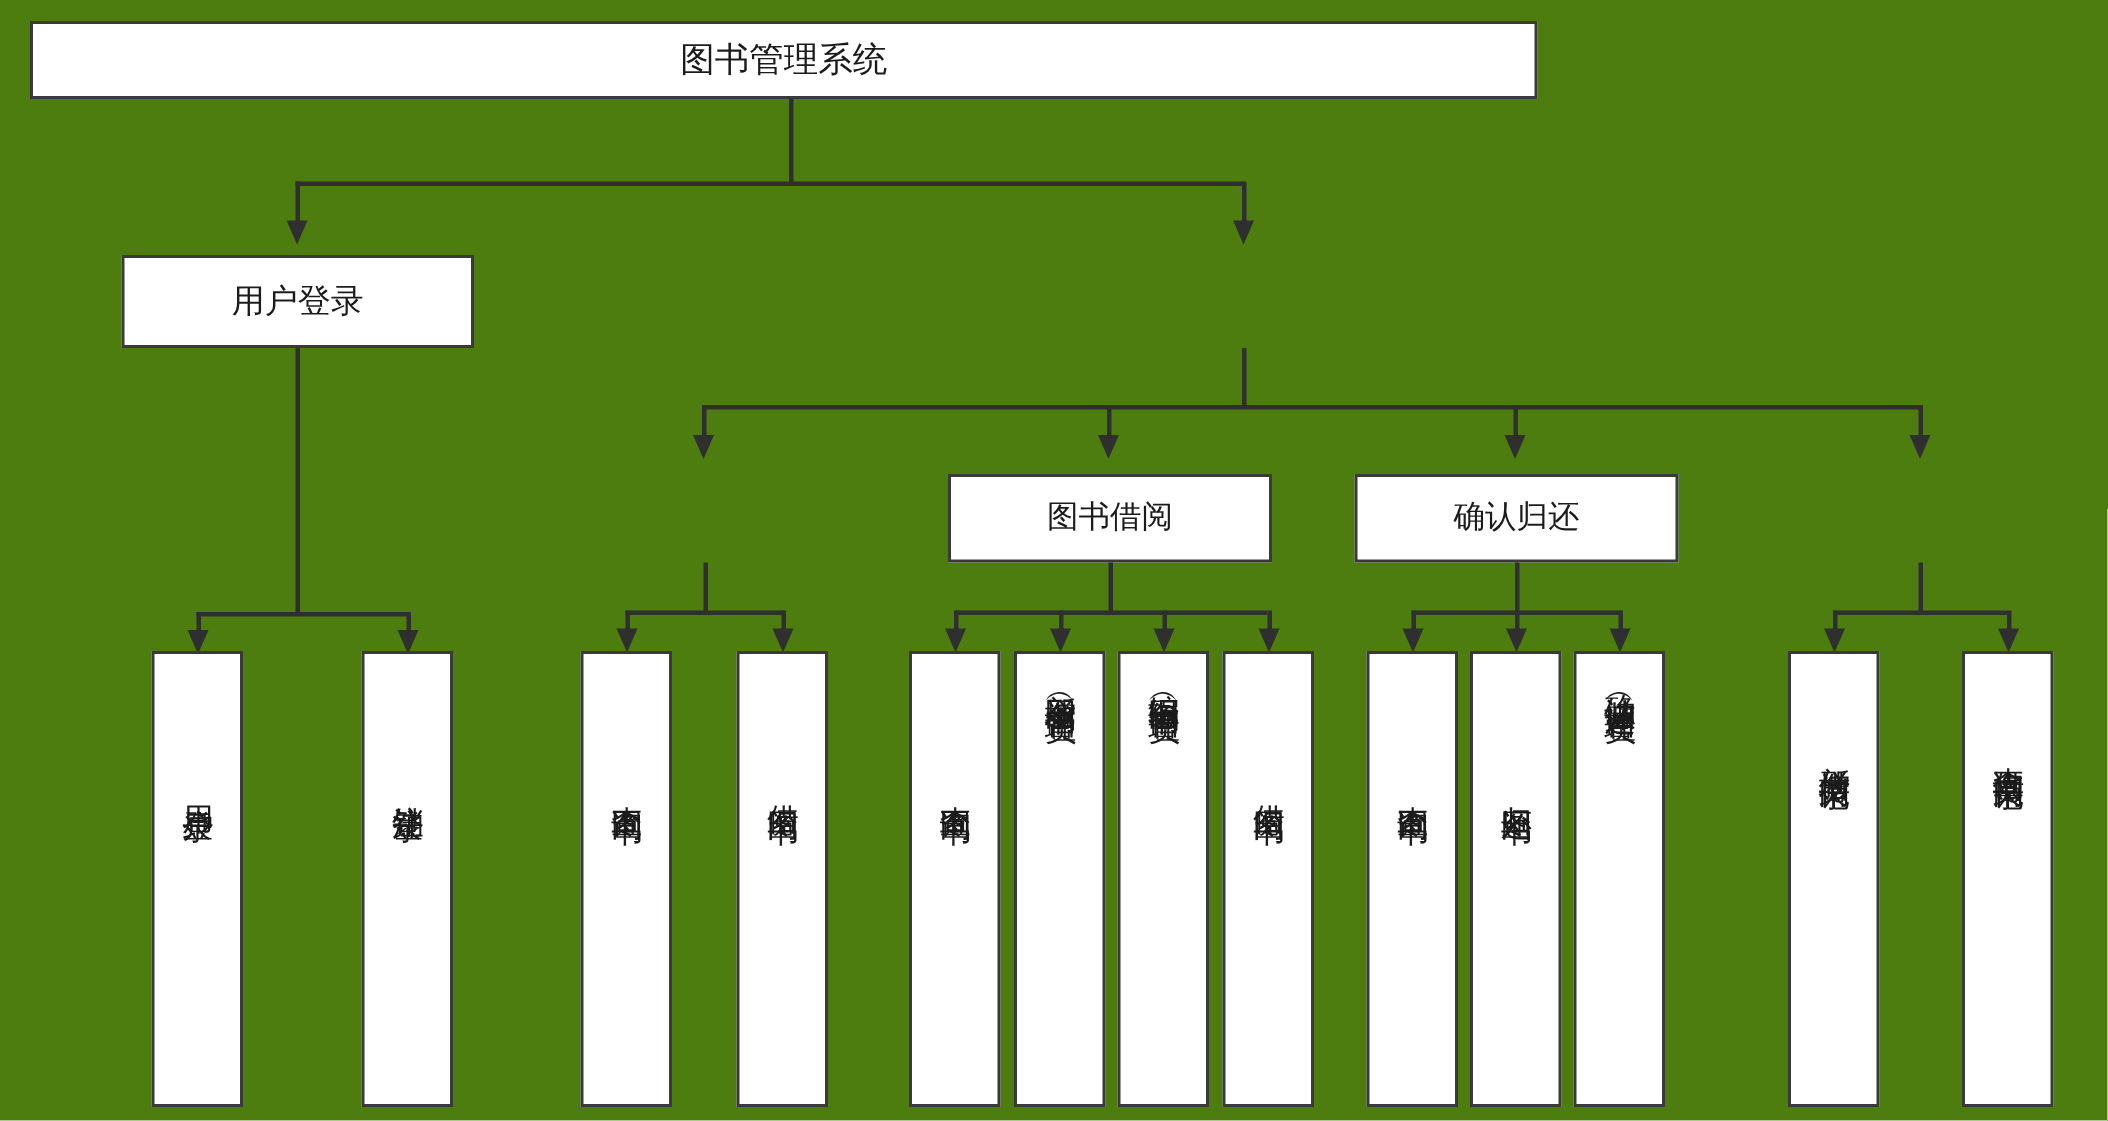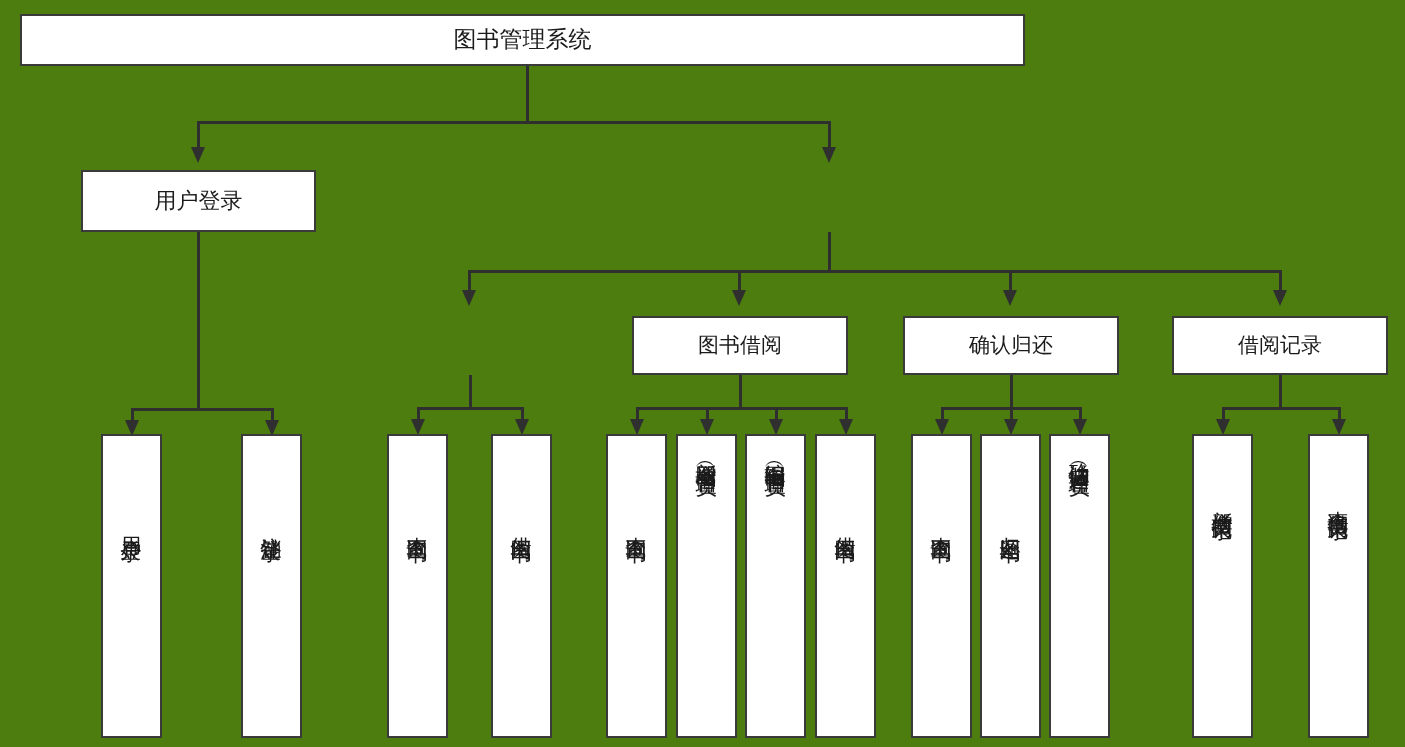--- a/index.html
+++ b/index.html
@@ -129,23 +129,20 @@
   <div class="arrow" style="left:1003px; top:290px;"></div>
   <div class="vline" style="left:1279px; top:270px; height:22px;"></div>
   <div class="arrow" style="left:1273px; top:290px;"></div>
 
   <div class="node level3" style="left:632px; top:316px; width:216px; height:59px;">
     <span>图书借阅</span>
   </div>
   <div class="node level3" style="left:903px; top:316px; width:216px; height:59px;">
     <span>确认归还</span>
   </div>
-  <div class="node level3" style="left:1172px; top:316px; width:216px; height:59px;">
-    <span>借阅记录</span>
-  </div>
 
   <div class="vline" style="left:469px; top:375px; height:34px;"></div>
   <div class="hline" style="left:417px; top:407px; width:106px;"></div>
   <div class="vline" style="left:417px; top:407px; height:14px;"></div>
   <div class="arrow" style="left:411px; top:419px;"></div>
   <div class="vline" style="left:521px; top:407px; height:14px;"></div>
   <div class="arrow" style="left:515px; top:419px;"></div>
 
   <div class="vline" style="left:739px; top:375px; height:34px;"></div>
   <div class="hline" style="left:636px; top:407px; width:209px;"></div>

